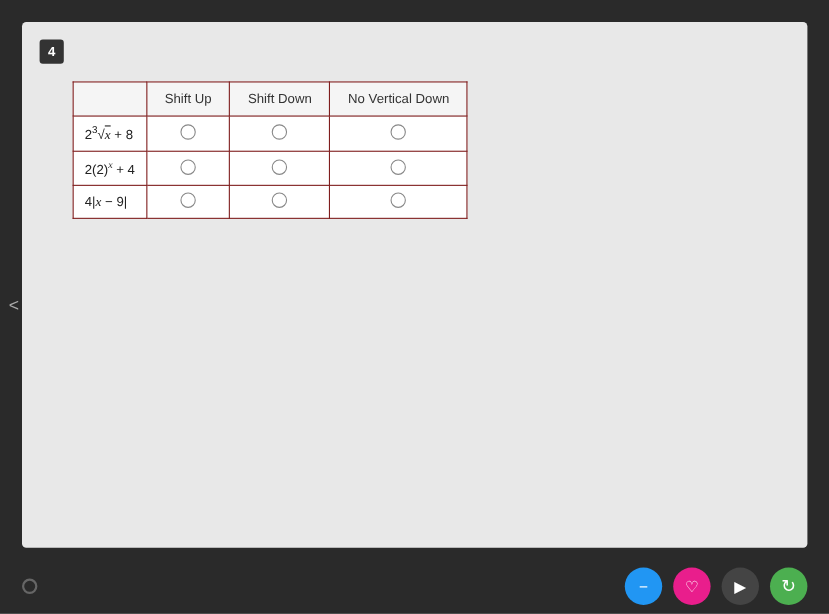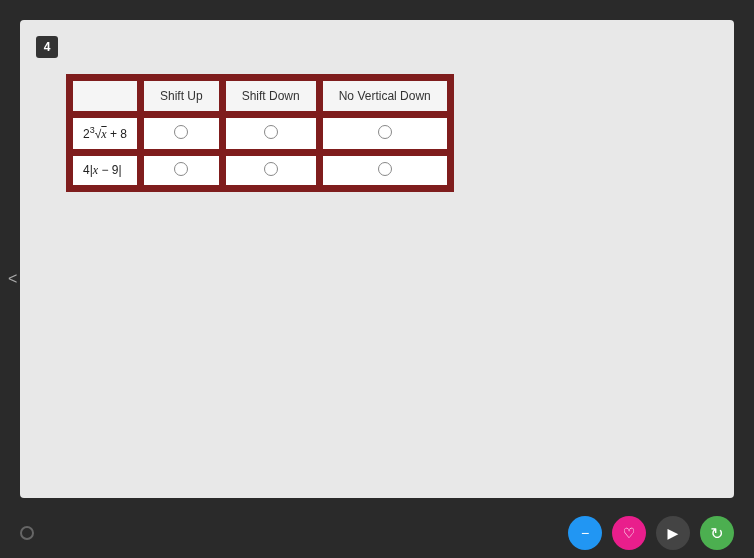--- a/index.html
+++ b/index.html
@@ -54,21 +54,21 @@
     .table-container {
       margin-left: 30px;
     }
 
     table {
       border-collapse: collapse;
       background: white;
     }
 
     table th, table td {
-      border: 7px solid #7f1d1d;
+      border: 1px solid #7f1d1d;
       padding: 6px 14px;
       text-align: center;
       font-size: 12px;
     }
 
     table th {
       font-weight: normal;
       color: #333;
       background: #f5f5f5;
       padding: 8px 16px;
@@ -199,20 +199,26 @@
         </tr>
       </thead>
       <tbody>
         <tr>
           <td class="func-cell">2<sup>3</sup>√<span style="text-decoration:overline"><span class="math">x</span></span> + 8</td>
           <td class="radio-cell"><span class="radio-circle"></span></td>
           <td class="radio-cell"><span class="radio-circle"></span></td>
           <td class="radio-cell"><span class="radio-circle"></span></td>
         </tr>
         <tr>
+          <td class="func-cell">2(2)<sup><span class="math">x</span></sup> + 4</td>
+          <td class="radio-cell"><span class="radio-circle"></span></td>
+          <td class="radio-cell"><span class="radio-circle"></span></td>
+          <td class="radio-cell"><span class="radio-circle"></span></td>
+        </tr>
+        <tr>
           <td class="func-cell">4|<span class="math">x</span> − 9|</td>
           <td class="radio-cell"><span class="radio-circle"></span></td>
           <td class="radio-cell"><span class="radio-circle"></span></td>
           <td class="radio-cell"><span class="radio-circle"></span></td>
         </tr>
       </tbody>
     </table>
   </div>
 </div>
 

